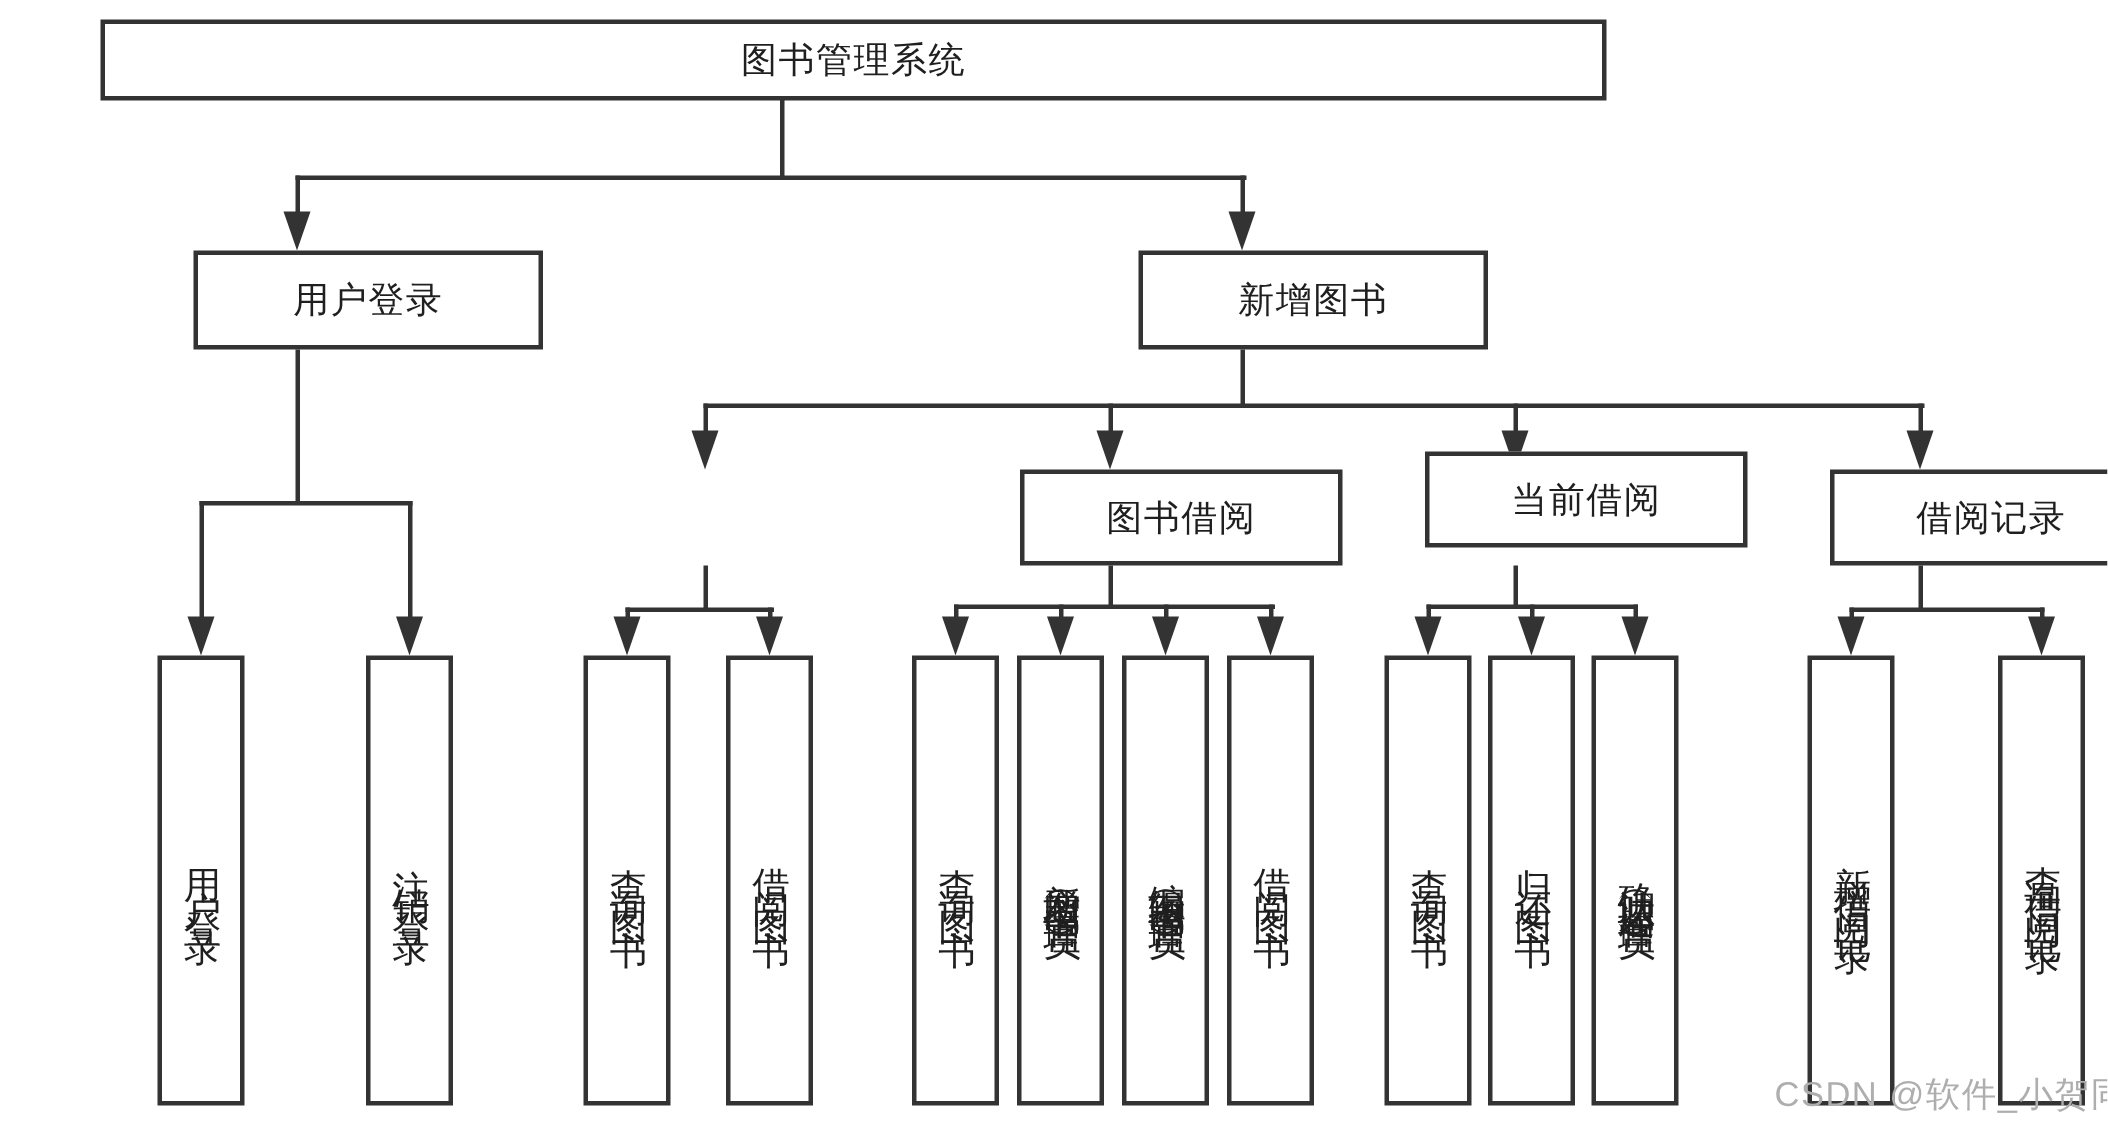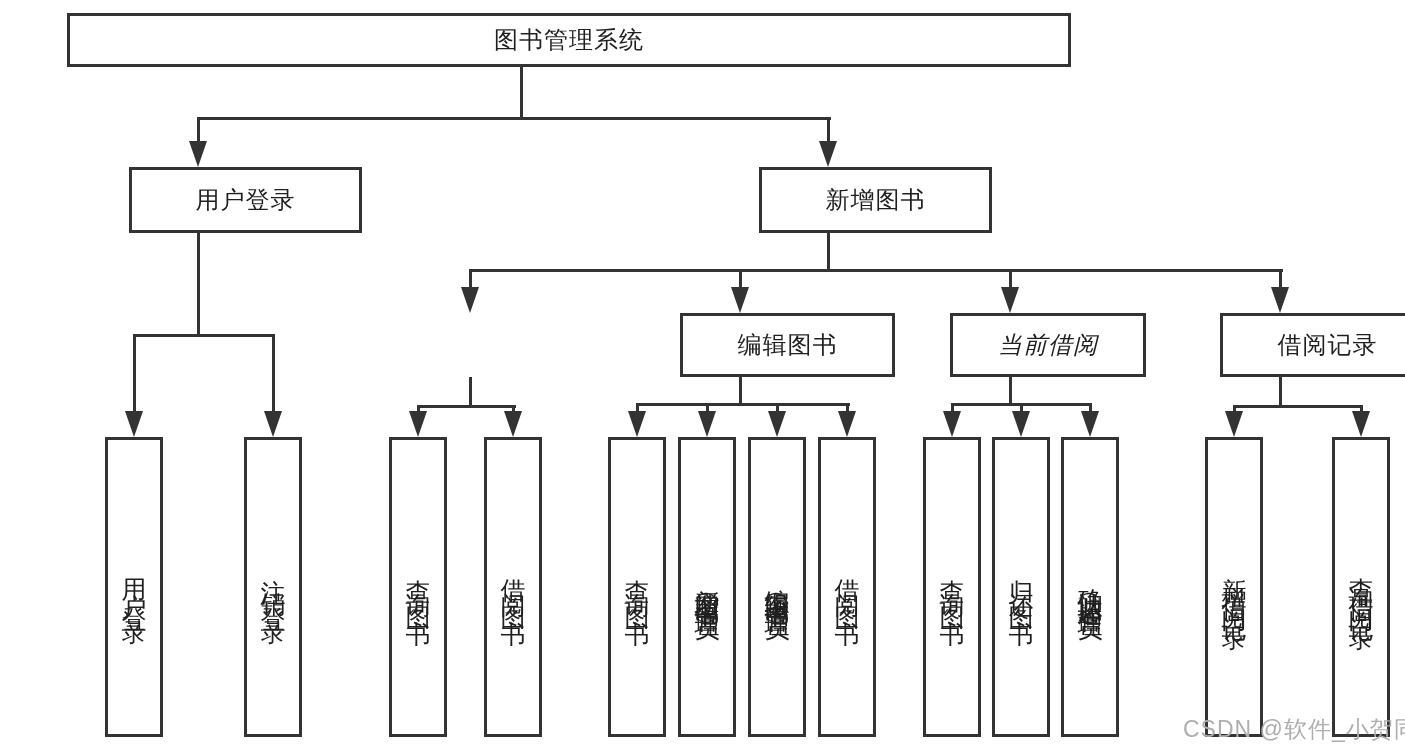--- a/index.html
+++ b/index.html
@@ -88,23 +88,23 @@
   <div class="vline" style="left:469px; top:269px; height:24px;"></div>
   <div class="arrow" style="left:461px; top:287px;"></div>
   <div class="vline" style="left:739px; top:269px; height:24px;"></div>
   <div class="arrow" style="left:731px; top:287px;"></div>
   <div class="vline" style="left:1009px; top:269px; height:24px;"></div>
   <div class="arrow" style="left:1001px; top:287px;"></div>
   <div class="vline" style="left:1279px; top:269px; height:24px;"></div>
   <div class="arrow" style="left:1271px; top:287px;"></div>
 
   <div class="box h-text" style="left:633px; top:313px; width:215px; height:64px;">
-    <span>编辑图书</span>
+    <span>图书借阅</span>
   </div>
-  <div class="box h-text" style="left:903px; top:313px; width:196px; height:64px;font-style:italic;">
+  <div class="box h-text" style="left:903px; top:301px; width:215px; height:64px;">
     <span>当前借阅</span>
   </div>
   <div class="box h-text" style="left:1173px; top:313px; width:215px; height:64px;">
     <span>借阅记录</span>
   </div>
 
   <div class="vline" style="left:469px; top:377px; height:31px;"></div>
   <div class="hline" style="left:417px; top:405px; width:99px;"></div>
   <div class="vline" style="left:417px; top:405px; height:10px;"></div>
   <div class="arrow" style="left:409px; top:411px;"></div>

